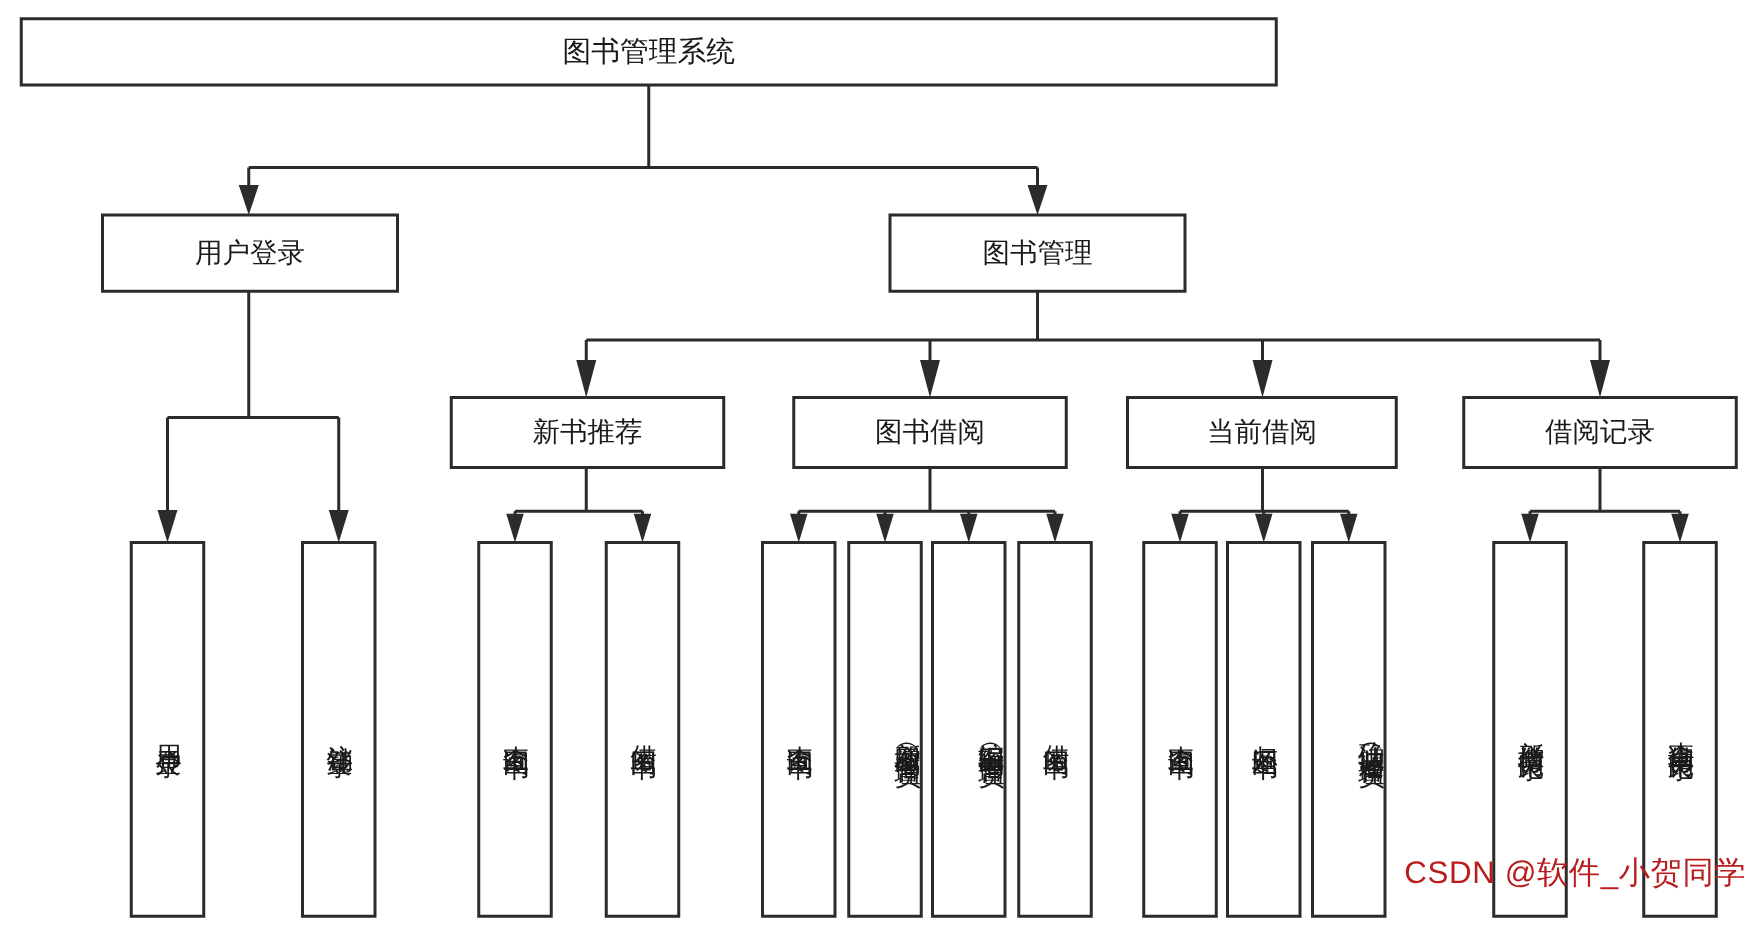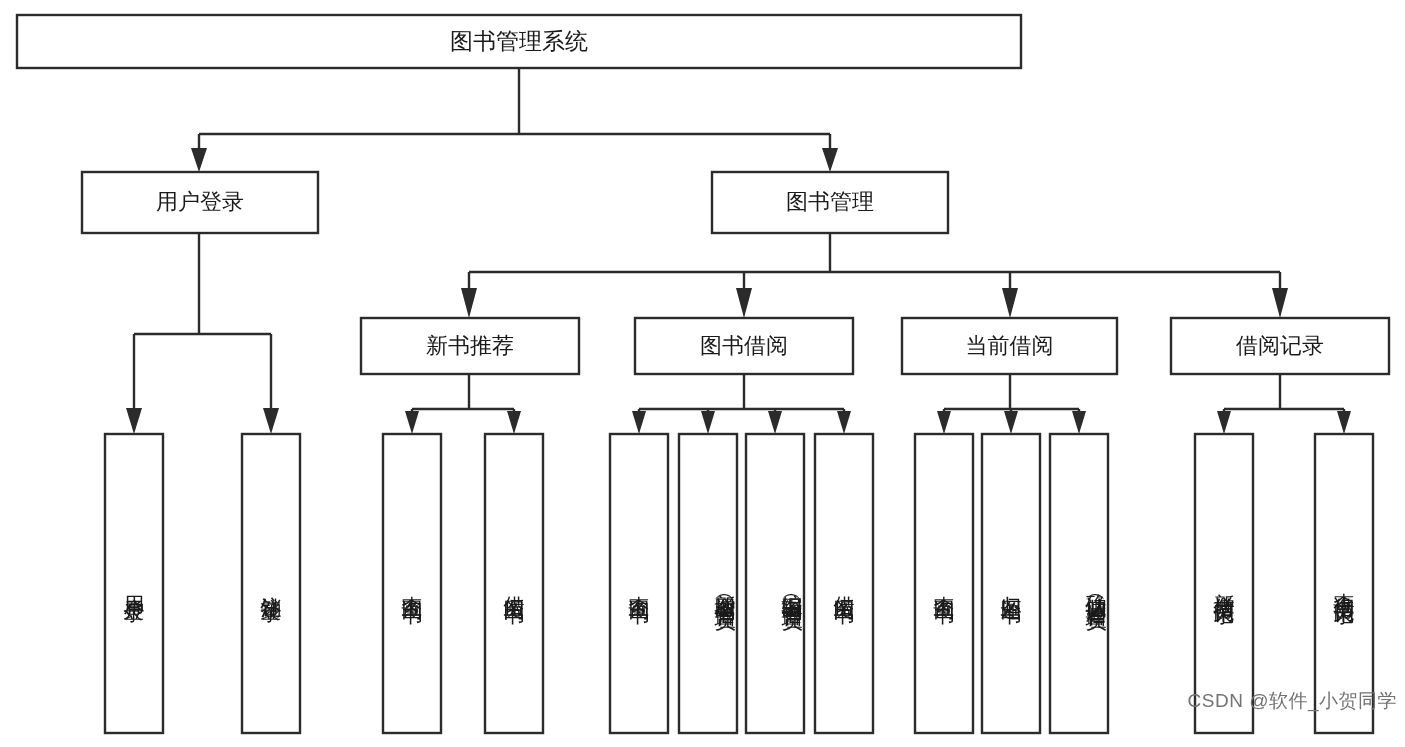--- a/index.html
+++ b/index.html
@@ -66,22 +66,22 @@
     color: #1a1a1a;
     text-align: center;
     white-space: nowrap;
     user-select: none;
   }
   #watermark {
     position: absolute;
     right: 8px;
     bottom: 6px;
     font-family: "Liberation Sans", "DejaVu Sans", sans-serif;
-    font-size: 19px;
-    color: #737373;
+    font-size: 25px;
+    color: #b91c1c;
     letter-spacing: 0.5px;
     white-space: nowrap;
     pointer-events: none;
   }
 </style>
 </head>
 <body>
 
 <div id="diagram-root">
 

